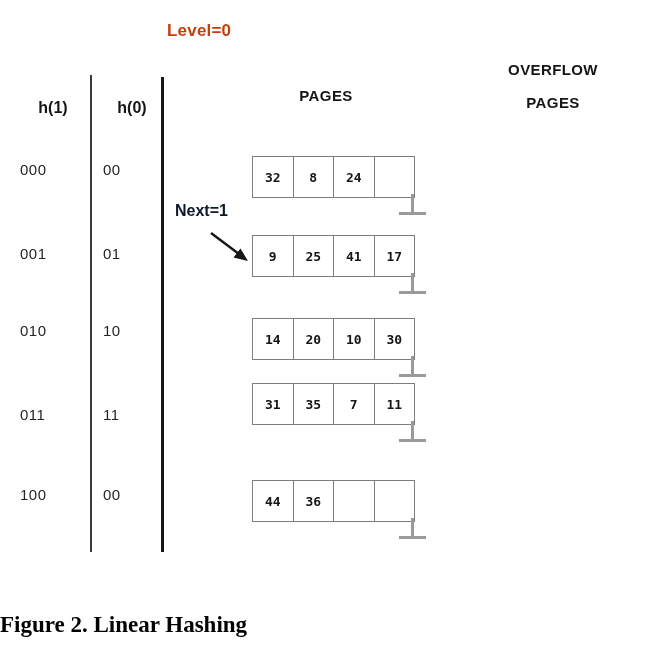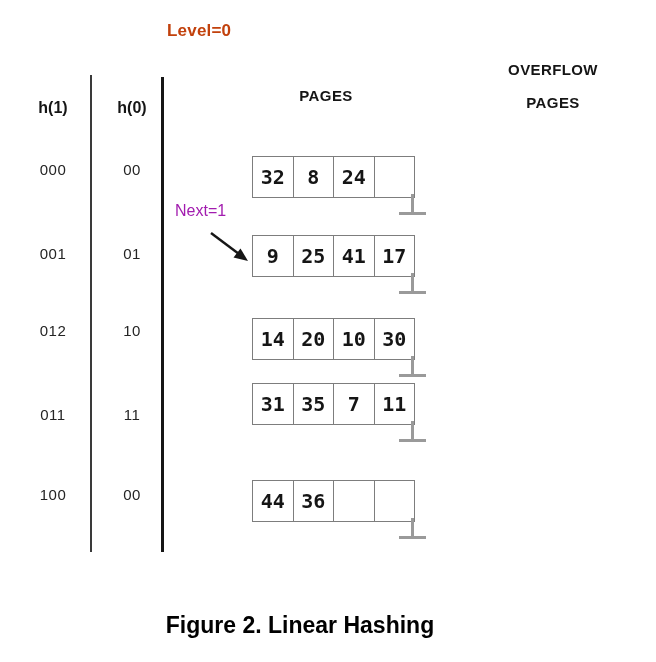--- a/index.html
+++ b/index.html
@@ -12,40 +12,40 @@
   .col-header { font-size:16px; font-weight:bold; color:#151515; text-align:center;margin-top:16px; }
   #h1-header { left:20px; top:83px; width:66px; }
   #h0-header { left:103px; top:83px; width:58px; }
   #thin-divider  { left:90px;  top:75px; width:1.5px; height:477px; background:#3a3a3a; }
   #thick-divider { left:161px; top:77px; width:3px;   height:475px; background:#161616; }
   .section-header { font-size:15px; font-weight:bold; color:#151515; text-align:center; letter-spacing:0.4px; }
   #primary-line1  { left:252px; top:59px; width:148px; }
   #primary-line2  { left:252px; top:87px; width:148px; }
   #overflow-line1 { left:480px; top:61px; width:146px; }
   #overflow-line2 { left:480px; top:94px; width:146px; }
-  .row-label { font-size:15px; color:#242424; text-align:center; letter-spacing:0.5px; }
+  .row-label { font-size:15px; color:#242424; letter-spacing:0.5px; }
   .h1-label { left:20px;  width:66px; }
   .h0-label { left:103px; width:58px; }
   .bucket {
     left:252px; width:163px; height:42px; display:flex;
     border:1.5px solid #7d7d7d; box-sizing:border-box; background:#ffffff;
   }
   .cell {
     flex:1; display:flex; align-items:center; justify-content:center;
     font-family:"DejaVu Sans Mono", monospace; font-weight:bold;
-    font-size:20px; color:#151515;
+    font-size:13px; color:#151515;
   }
   .cell + .cell { border-left:1.5px solid #7d7d7d; }
   .ground-v   { position:absolute; left:158px; top:37px; width:2.5px; height:18px; background:#9a9a9a; }
   .ground-bar { position:absolute; left:146px; top:55px; width:27px;  height:2.5px; background:#9a9a9a; }
-  #next-label { left:175px; top:202px; font-size:16px; font-weight:normal; color:#a21caf; }
+  #next-label { left:175px; top:202px; font-size:16px; font-weight:bold; color:#0f172a; }
   #next-arrow-svg { left:205px; top:226px; }
   #caption {
-    left:0; top:612px; width:600px; text-align:center;
-    font-family:Liberation Sans, sans-serif; font-weight:bold; font-size:23px; color:#000000;
+    left:0; top:612px; width:600px; text-align:left;
+    font-family:Liberation Serif, serif; font-weight:bold; font-size:23px; color:#000000;
   }
 </style>
 </head>
 <body>
 
 <div id="stage">
 
   <div class="abs" id="level-label">Level=0</div>
 
   <div class="abs col-header" id="h1-header">h(1)</div>
@@ -55,21 +55,21 @@
   <div class="abs" id="thick-divider"></div>
 
   <div class="abs section-header" id="primary-line2">PAGES</div>
   <div class="abs section-header" id="overflow-line1">OVERFLOW</div>
   <div class="abs section-header" id="overflow-line2">PAGES</div>
 
   <div class="abs row-label h1-label" style="top:161px">000</div>
   <div class="abs row-label h0-label" style="top:161px">00</div>
   <div class="abs row-label h1-label" style="top:245px">001</div>
   <div class="abs row-label h0-label" style="top:245px">01</div>
-  <div class="abs row-label h1-label" style="top:322px">012</div>
+  <div class="abs row-label h1-label" style="top:322px">010</div>
   <div class="abs row-label h0-label" style="top:322px">10</div>
   <div class="abs row-label h1-label" style="top:406px">011</div>
   <div class="abs row-label h0-label" style="top:406px">11</div>
   <div class="abs row-label h1-label" style="top:486px">100</div>
   <div class="abs row-label h0-label" style="top:486px">00</div>
 
   <div class="abs bucket" style="top:156px">
     <div class="cell">32</div>
     <div class="cell">8</div>
     <div class="cell">24</div>

